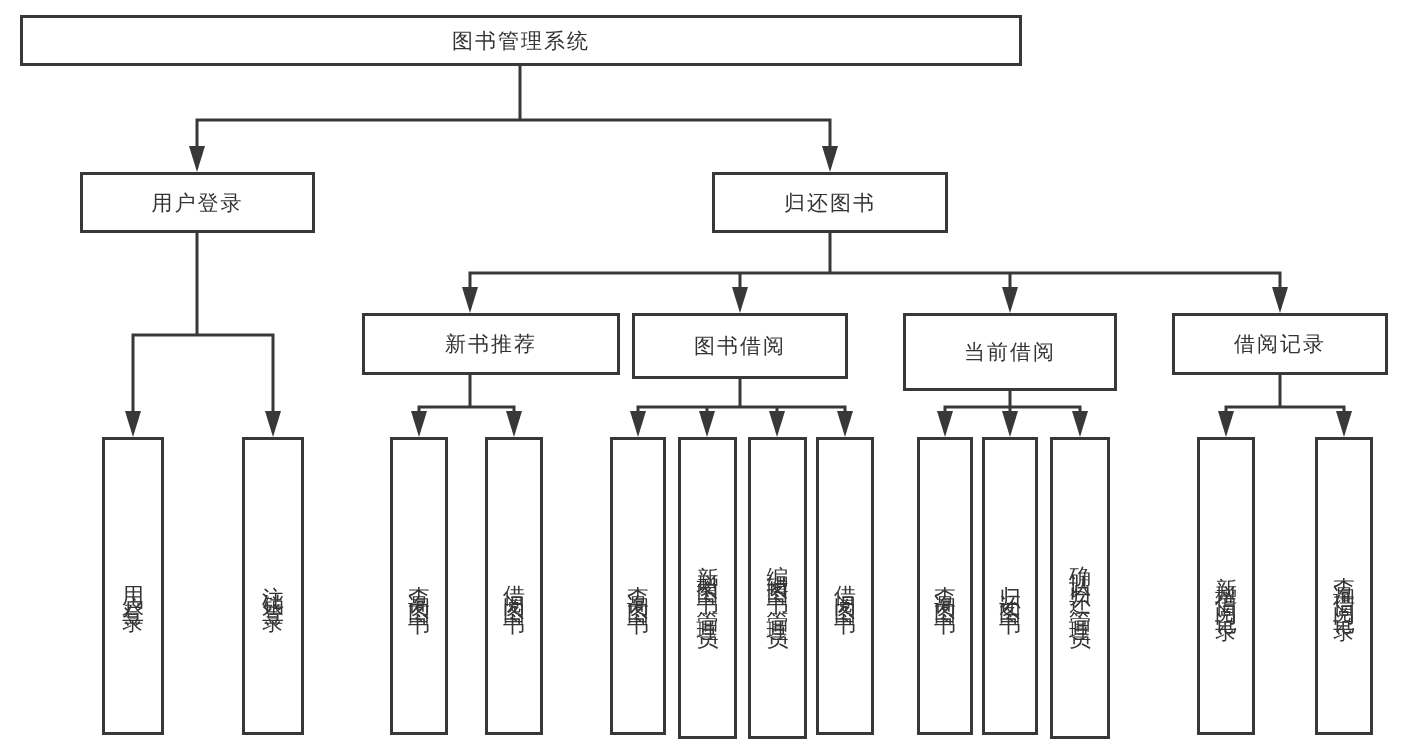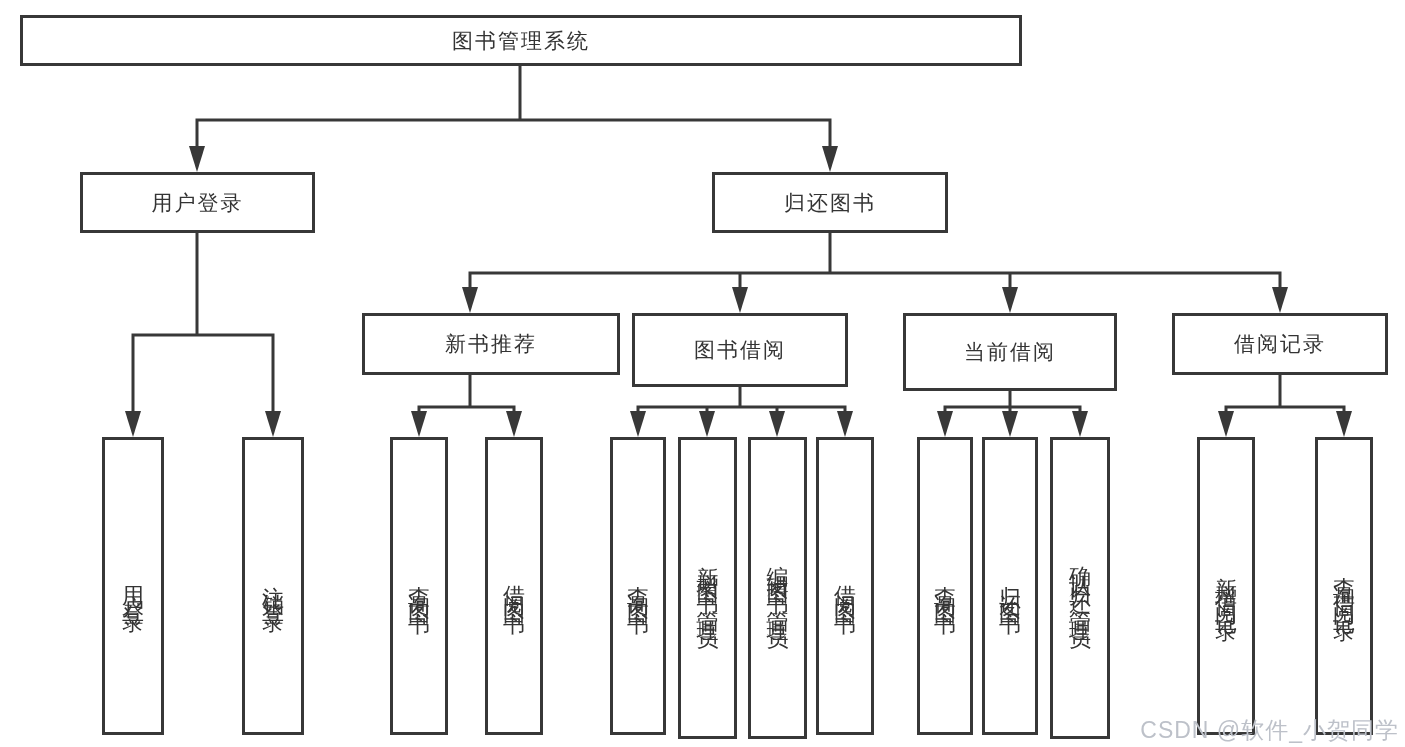--- a/index.html
+++ b/index.html
@@ -79,21 +79,21 @@
   <div class="box h" style="left:80px;top:172px;width:235px;height:61px">
     <span>用户登录</span>
   </div>
   <div class="box h" style="left:712px;top:172px;width:236px;height:61px">
     <span>归还图书</span>
   </div>
 
   <div class="box h" style="left:362px;top:313px;width:258px;height:62px">
     <span>新书推荐</span>
   </div>
-  <div class="box h" style="left:632px;top:313px;width:216px;height:74px">
+  <div class="box h" style="left:632px;top:313px;width:216px;height:66px">
     <span>图书借阅</span>
   </div>
   <div class="box h" style="left:903px;top:313px;width:214px;height:78px">
     <span>当前借阅</span>
   </div>
   <div class="box h" style="left:1172px;top:313px;width:216px;height:62px">
     <span>借阅记录</span>
   </div>
 
   <div class="box v" style="left:102px;top:437px;width:62px;height:298px">
@@ -133,14 +133,13 @@
     <span>确认归还（管理员）</span>
   </div>
 
   <div class="box v" style="left:1197px;top:437px;width:58px;height:298px">
     <span>新增借阅记录</span>
   </div>
   <div class="box v" style="left:1315px;top:437px;width:58px;height:298px">
     <span>查询借阅记录</span>
   </div>
 
-  <div class="watermark">CSDN @软件_小贺同学</div>
 </div>
 
 </body></html>

